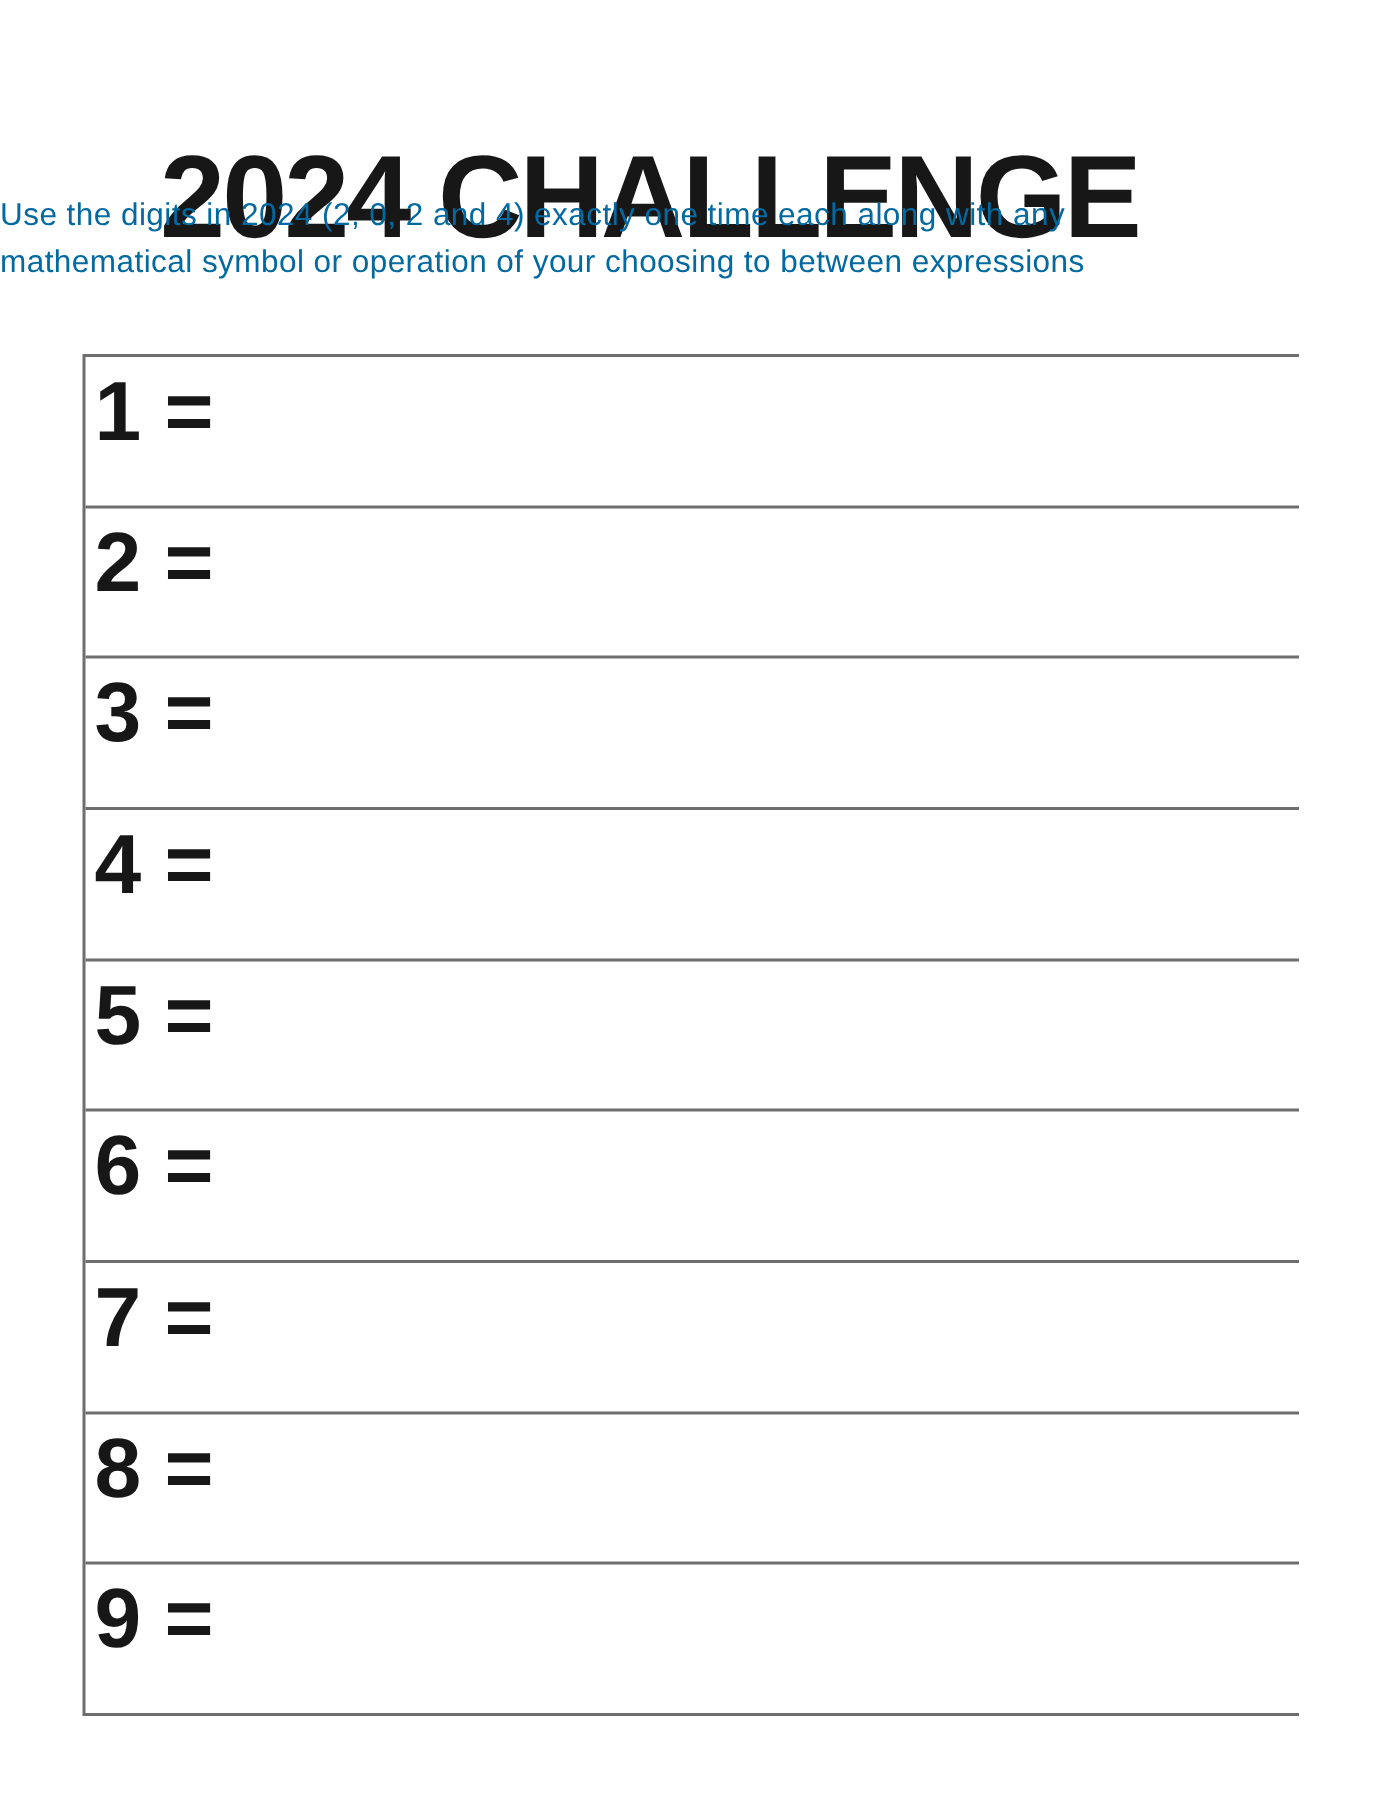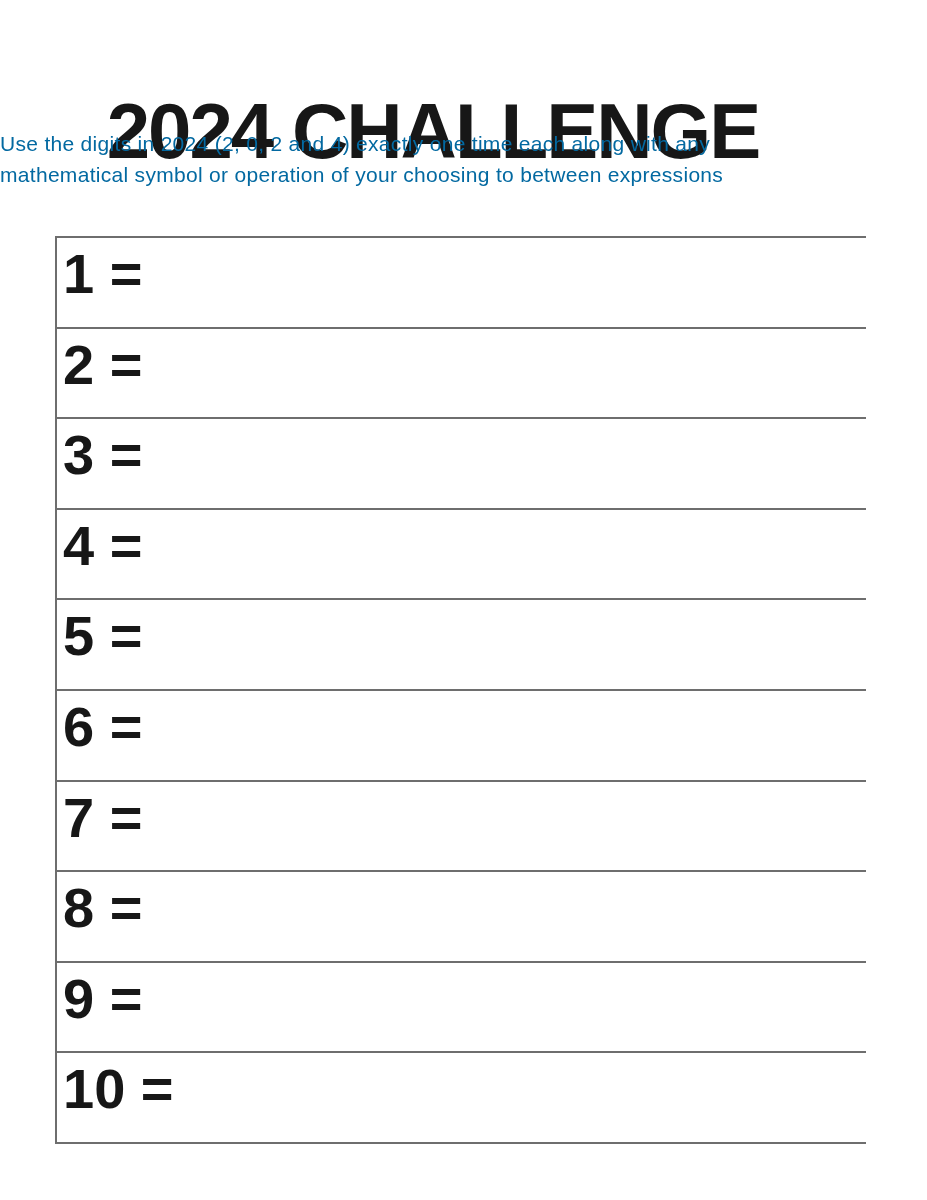--- a/index.html
+++ b/index.html
@@ -122,19 +122,15 @@
       <div class="answer-space"></div>
     </div>
     <div class="row">
       <span class="row-label">8 =</span>
       <div class="answer-space"></div>
     </div>
     <div class="row">
       <span class="row-label">9 =</span>
       <div class="answer-space"></div>
     </div>
-    <div class="row">
-      <span class="row-label">10 =</span>
-      <div class="answer-space"></div>
-    </div>
   </div>
 
 </div>
 
 </body></html>

